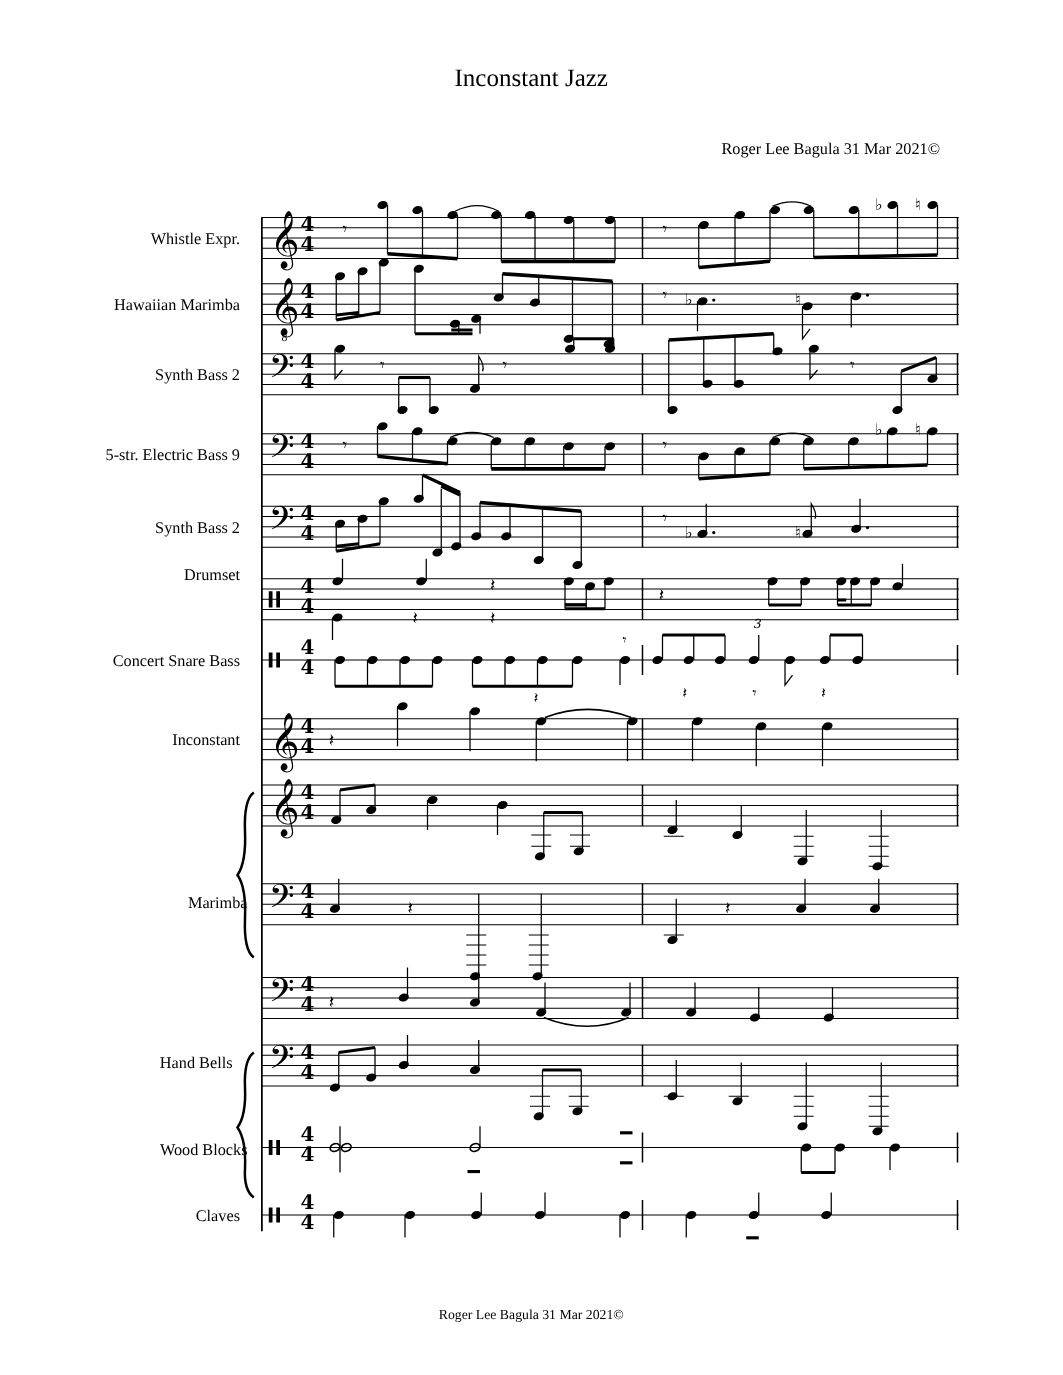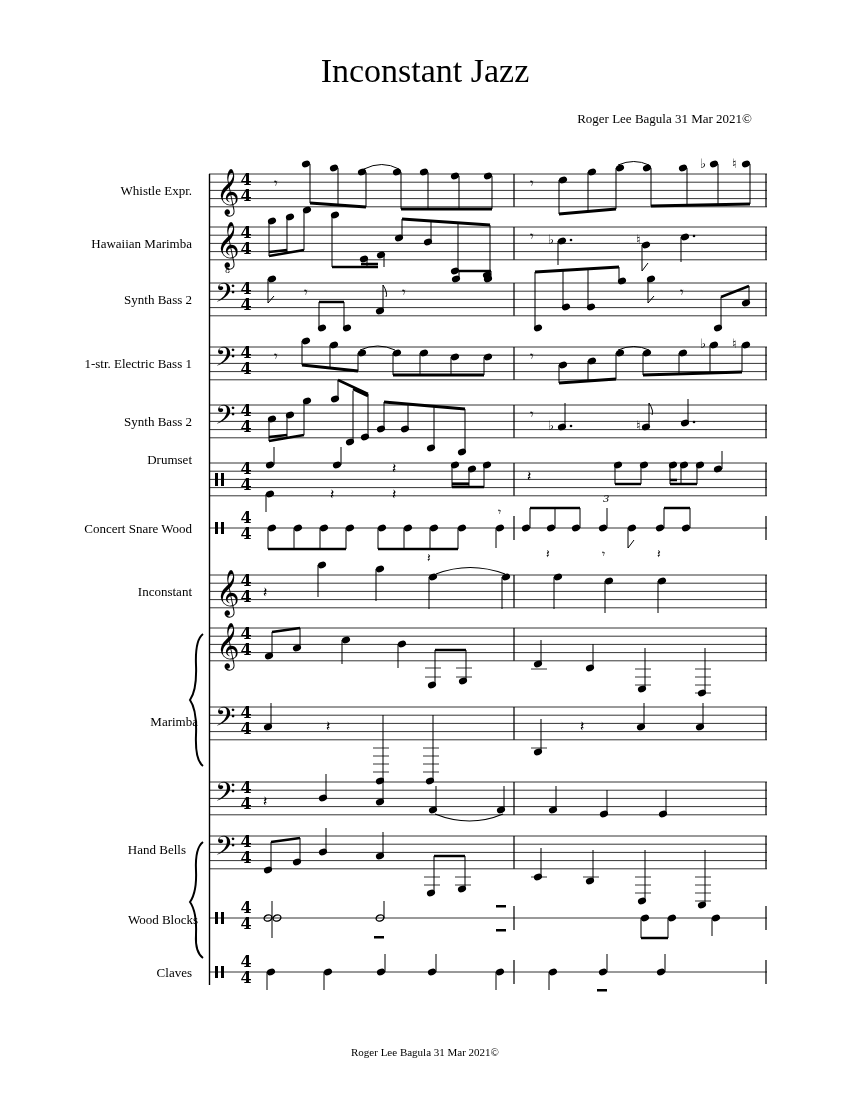--- a/index.html
+++ b/index.html
@@ -1,35 +1,35 @@
 <!DOCTYPE html>
 <html><head>
 <meta charset="utf-8">
 <style>
   html, body { margin:0; padding:0; background:#ffffff; }
   body { width:850px; height:1100px; position:relative; overflow:hidden; font-family:"DejaVu Serif","Liberation Serif",serif; color:#000; }
-  .title { position:absolute; top:52px; left:0; width:850px; text-align:center; font-size:34px; font-family:"Liberation Serif","DejaVu Serif",serif; }
+  .title { position:absolute; top:52px; left:0; width:850px; text-align:center; font-size:20px; font-family:"Liberation Serif","DejaVu Serif",serif; }
   .composer { position:absolute; top:111px; right:98px; font-size:13px; font-family:"Liberation Serif","DejaVu Serif",serif; }
   .footer { position:absolute; top:1046px; left:0; width:850px; text-align:center; font-size:11px; font-family:"Liberation Serif","DejaVu Serif",serif; }
   .label { position:absolute; right:658px; font-size:13px; font-family:"Liberation Serif","DejaVu Serif",serif; white-space:nowrap; text-align:left; }
   svg.score { position:absolute; left:0; top:0; }
 </style>
 </head>
 <body>
 
 <div class="title">Inconstant Jazz</div>
 <div class="composer">Roger Lee Bagula 31 Mar 2021©</div>
 
 <div class="label" style="top:183px">Whistle Expr.</div>
 <div class="label" style="top:236px">Hawaiian Marimba</div>
 <div class="label" style="top:292px">Synth Bass 2</div>
-<div class="label" style="top:356px">1-str. Electric Bass 1</div>
+<div class="label" style="top:356px">5-str. Electric Bass 9</div>
 <div class="label" style="top:414px">Synth Bass 2</div>
 <div class="label" style="top:452px">Drumset</div>
-<div class="label" style="top:521px">Concert Snare Wood</div>
+<div class="label" style="top:521px">Concert Snare Bass</div>
 <div class="label" style="top:584px">Inconstant</div>
 <div class="label" style="top:714px; right:652px">Marimba</div>
 <div class="label" style="top:842px; right:664px">Hand Bells</div>
 <div class="label" style="top:912px; right:652px">Wood Blocks</div>
 <div class="label" style="top:965px">Claves</div>
 
 <svg class="score" width="850" height="1100" viewBox="0 0 850 1100">
   <defs>
     <g id="staff5">
       <line x1="209" y1="0" x2="767" y2="0" stroke="#000" stroke-width="0.8"></line>

